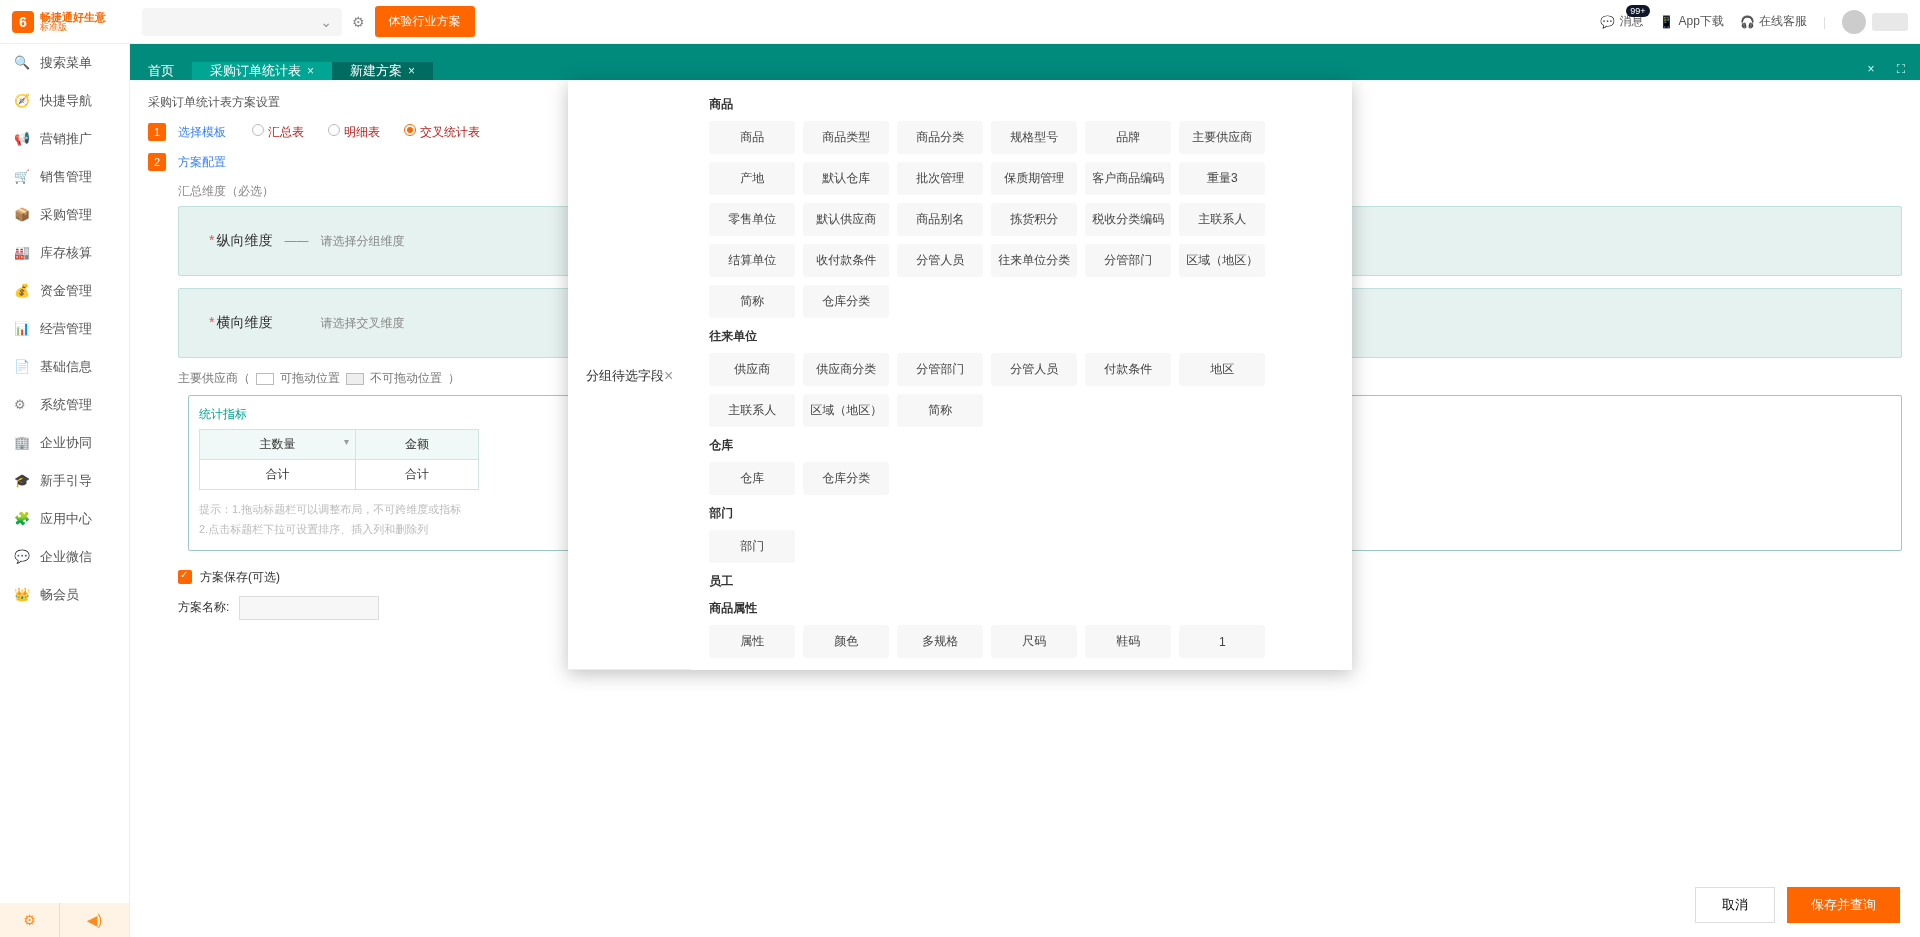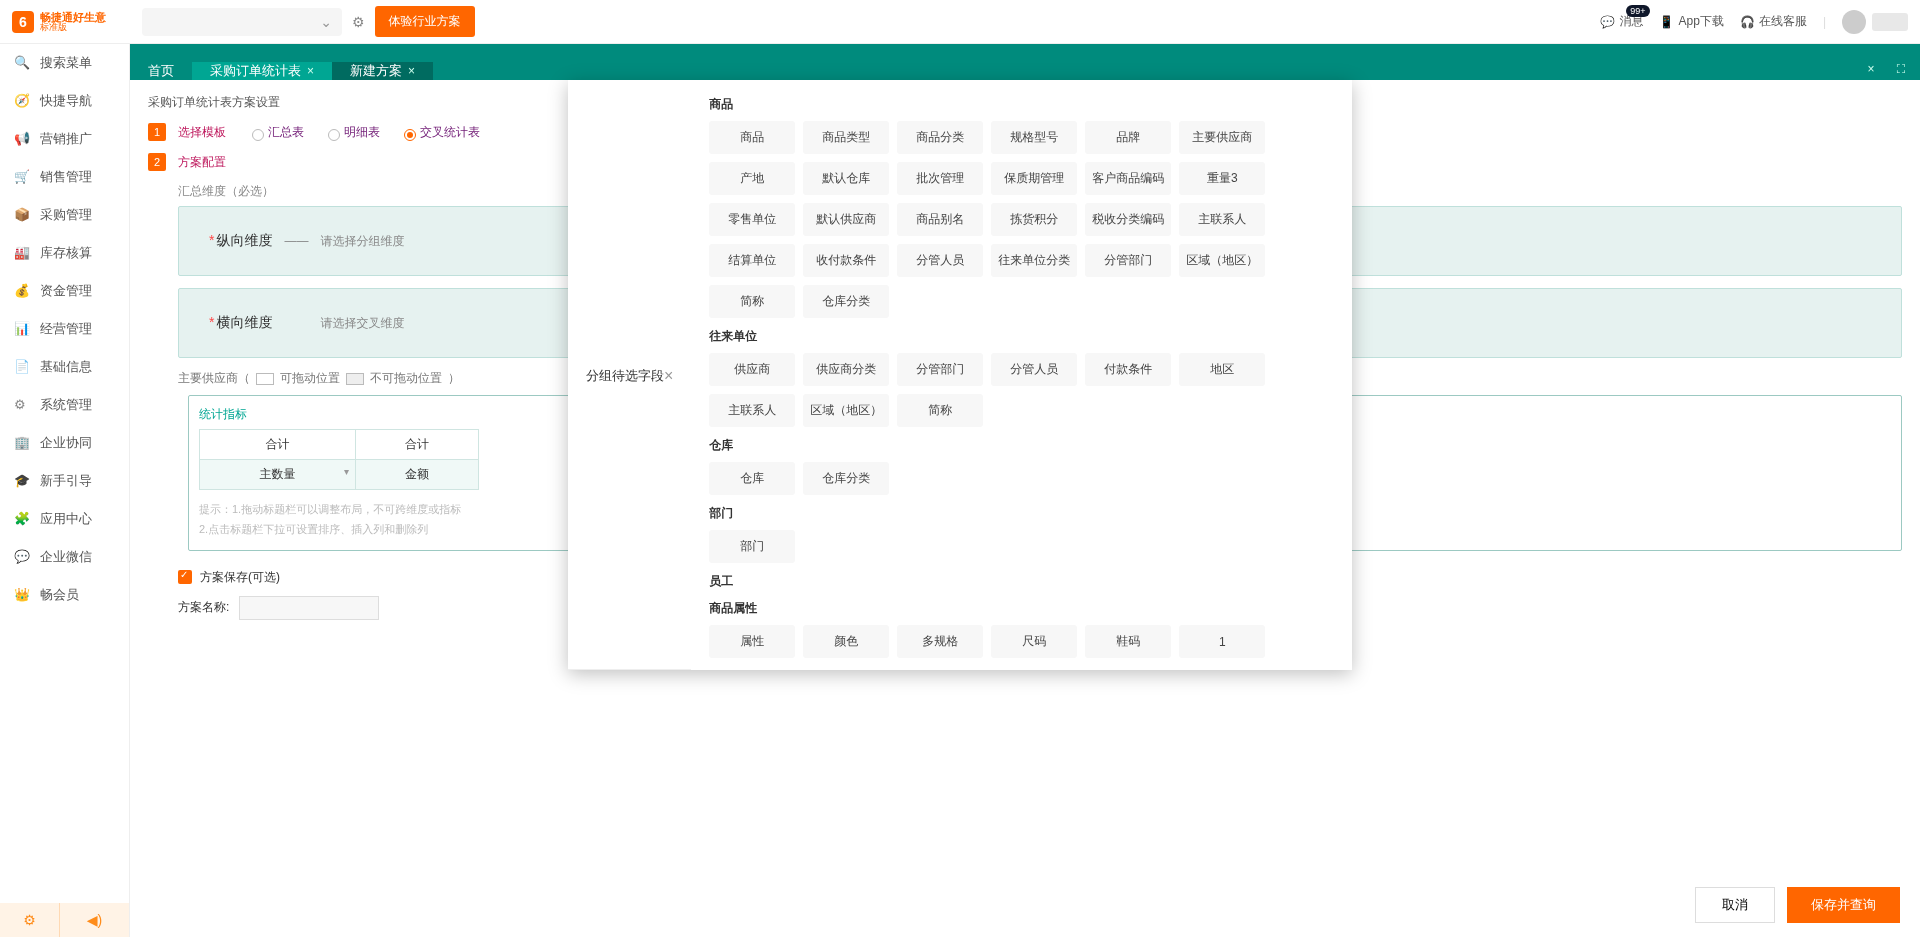--- a/index.html
+++ b/index.html
@@ -40,23 +40,23 @@
 .tab.mid { background: #00a693; }
 .tab.active { background: #006b60; }
 .tab-close { font-size: 12px; color: #cfe; cursor: pointer; }
 .tabs-right { margin-left:auto; display:flex; align-items:center; gap:8px; padding-right:8px; }
 .tabs-right span { width:22px; height:22px; display:flex; align-items:center; justify-content:center; color:#cfe; cursor:pointer; }
 
 .content { flex: 1; background: #fff; padding: 14px 18px 0; overflow: hidden; position: relative; }
 .page-title { font-size: 12px; color: #555; margin-bottom: 12px; }
 .step-row { display: flex; align-items: center; gap: 12px; margin-bottom: 12px; }
 .step-num { background: #ff6600; color: #fff; width: 18px; height: 18px; display: inline-flex; align-items: center; justify-content: center; border-radius: 2px; font-size: 11px; }
-.step-text { font-size: 12px; color: #be185d; }
+.step-text { font-size: 12px; color: #3b82f6; }
 .radio-group { display: flex; gap: 24px; margin-left: 14px; }
-.radio { display: flex; align-items: flex-end; gap: 4px; color: #701a75; cursor: pointer; }
+.radio { display: flex; align-items: flex-start; gap: 4px; color: #b91c1c; cursor: pointer; }
 .radio-dot { width: 12px; height: 12px; border:1px solid #bbb; border-radius:50%; display:inline-block; position:relative; }
 .radio.checked .radio-dot { border-color:#ff6600; }
 .radio.checked .radio-dot::after { content:''; width:6px; height:6px; background:#ff6600; border-radius:50%; position:absolute; top:2px; left:2px; }
 
 .config-section { margin-left: 30px; }
 .sub-label { color:#888; font-size:12px; margin: 10px 0 6px; }
 .dim-box { background:#e6f2f0; border:1px solid #bfe0db; border-radius:2px; height:70px; display:flex; align-items:center; padding:0 30px; margin-bottom:12px; }
 .dim-label { color:#333; font-size:14px; }
 .req-star { color:#f44; margin-right:2px; }
 .dim-sep { margin: 0 12px; color:#888; }
@@ -274,26 +274,26 @@
             <span class="legend-box gray"></span>
             <span>不可拖动位置</span>
             <span>）</span>
           </div>
 
           <div class="metric-area">
             <div class="metric-title">统计指标</div>
             <table class="metric-table">
               <tbody>
                   <tr>
+                <th><span>主数量</span><span class="th-dd">▾</span></th>
+                <th><span>金额</span></th>
+              </tr>
+              <tr>
                 <td>合计</td>
                 <td>合计</td>
-              </tr>
-              <tr>
-                <th><span>主数量</span><span class="th-dd">▾</span></th>
-                <th><span>金额</span></th>
               </tr>
             </tbody>
               </table>
             <div class="hints">
               <div>提示：1.拖动标题栏可以调整布局，不可跨维度或指标</div>
               <div>2.点击标题栏下拉可设置排序、插入列和删除列</div>
             </div>
           </div>
 
           <div class="save-row">

